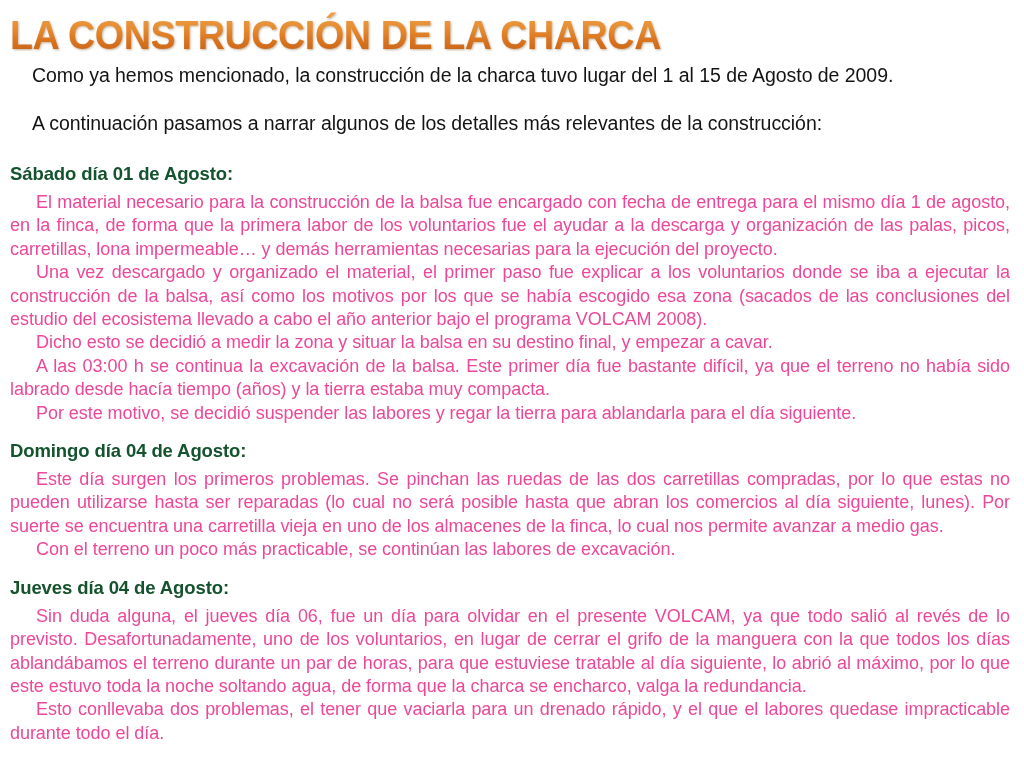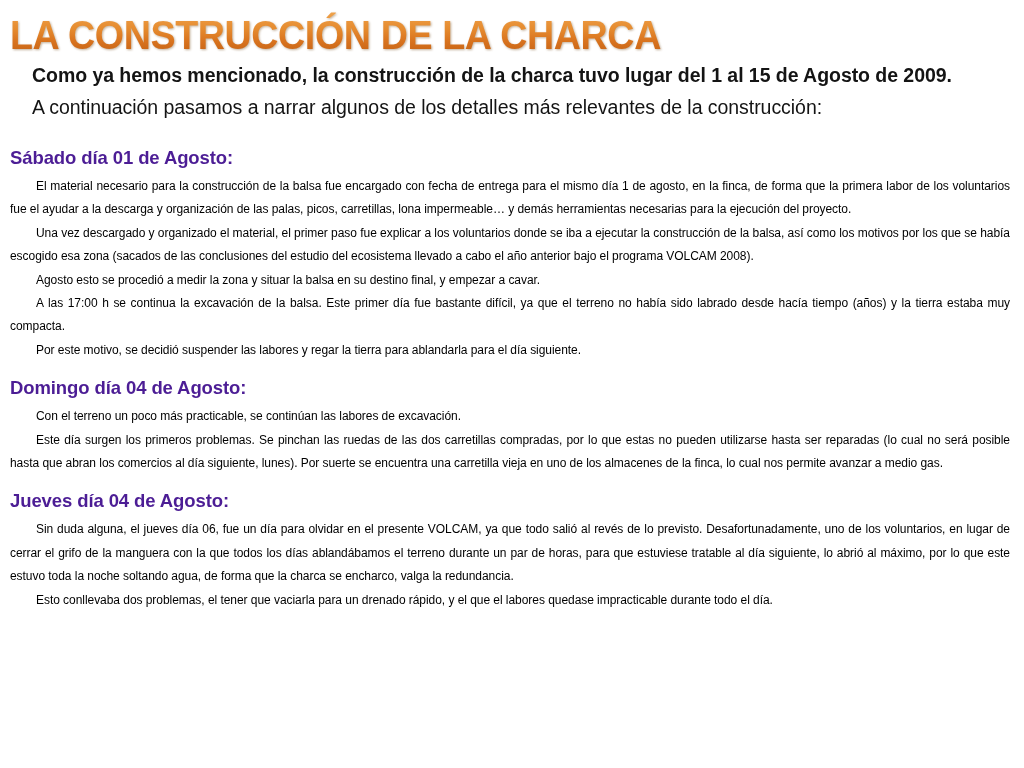--- a/index.html
+++ b/index.html
@@ -52,44 +52,44 @@
   
   .intro {
     font-size: 19.5px;
     line-height: 26px;
     text-align: left;
     color: #141414;
     margin: 0 4px 0 2px;
     text-indent: 22px;
     letter-spacing: -0.05px;
   }
-  .intro.first { margin-top: 4px; font-weight: bold; }
-  .intro.second { margin-top: 6px; }
+  .intro.first { margin-top: 4px; }
+  .intro.second { margin-top: 22px; }
 
   
   .day-heading {
     font-size: 18.5px;
     line-height: 24px;
     font-weight: bold;
-    color: #4c1d95;
+    color: #14532d;
     margin: 0 0 0 2px;
     letter-spacing: -0.1px;
   }
   .gap-before-heading-1 { height: 26px; }
   .gap-before-heading-2 { height: 14px; }
   .gap-before-heading-3 { height: 14px; }
   .gap-after-heading { height: 5px; }
 
   
   .body-par {
-    font-size: 12px;
+    font-size: 18px;
     line-height: 23.4px;
     text-align: justify;
     text-justify: inter-word;
-    color: #000000;
+    color: #ec4899;
     margin: 0 6px 0 2px;
     text-indent: 26px;
     letter-spacing: -0.05px;
     hyphens: none;
   }
 </style>
 </head>
 <body>
 
 <div class="slide">
@@ -99,30 +99,30 @@
   <p class="intro first">Como ya hemos mencionado, la construcción de la charca tuvo lugar del 1 al 15 de Agosto de 2009.</p>
 
   <p class="intro second">A continuación pasamos a narrar algunos de los detalles más relevantes de la construcción:</p>
 
   <div class="gap-before-heading-1"></div>
   <h2 class="day-heading">Sábado día 01 de Agosto:</h2>
   <div class="gap-after-heading"></div>
 
   <p class="body-par">El material necesario para la construcción de la balsa fue encargado con fecha de entrega para el mismo día 1 de agosto, en la finca, de forma que la primera labor de los voluntarios fue el ayudar a la descarga y organización de las palas, picos, carretillas, lona impermeable… y demás herramientas necesarias para la ejecución del proyecto.</p>
   <p class="body-par">Una vez descargado y organizado el material, el primer paso fue explicar a los voluntarios donde se iba a ejecutar la construcción de la balsa, así como los motivos por los que se había escogido esa zona (sacados de las conclusiones del estudio del ecosistema llevado a cabo el año anterior bajo el programa VOLCAM 2008).</p>
-  <p class="body-par">Agosto esto se procedió a medir la zona y situar la balsa en su destino final, y empezar a cavar.</p>
-  <p class="body-par">A las 17:00 h se continua la excavación de la balsa. Este primer día fue bastante difícil, ya que el terreno no había sido labrado desde hacía tiempo (años) y la tierra estaba muy compacta.</p>
+  <p class="body-par">Dicho esto se decidió a medir la zona y situar la balsa en su destino final, y empezar a cavar.</p>
+  <p class="body-par">A las 03:00 h se continua la excavación de la balsa. Este primer día fue bastante difícil, ya que el terreno no había sido labrado desde hacía tiempo (años) y la tierra estaba muy compacta.</p>
   <p class="body-par">Por este motivo, se decidió suspender las labores y regar la tierra para ablandarla para el día siguiente.</p>
 
   <div class="gap-before-heading-2"></div>
   <h2 class="day-heading">Domingo día 04 de Agosto:</h2>
   <div class="gap-after-heading"></div>
 
+  <p class="body-par">Este día surgen los primeros problemas. Se pinchan las ruedas de las dos carretillas compradas, por lo que estas no pueden utilizarse hasta ser reparadas (lo cual no será posible hasta que abran los comercios al día siguiente, lunes). Por suerte se encuentra una carretilla vieja en uno de los almacenes de la finca, lo cual nos permite avanzar a medio gas.</p>
   <p class="body-par">Con el terreno un poco más practicable, se continúan las labores de excavación.</p>
-  <p class="body-par">Este día surgen los primeros problemas. Se pinchan las ruedas de las dos carretillas compradas, por lo que estas no pueden utilizarse hasta ser reparadas (lo cual no será posible hasta que abran los comercios al día siguiente, lunes). Por suerte se encuentra una carretilla vieja en uno de los almacenes de la finca, lo cual nos permite avanzar a medio gas.</p>
 
   <div class="gap-before-heading-3"></div>
   <h2 class="day-heading">Jueves día 04 de Agosto:</h2>
   <div class="gap-after-heading"></div>
 
   <p class="body-par">Sin duda alguna, el jueves día 06, fue un día para olvidar en el presente VOLCAM, ya que todo salió al revés de lo previsto. Desafortunadamente, uno de los voluntarios, en lugar de cerrar el grifo de la manguera con la que todos los días ablandábamos el terreno durante un par de horas, para que estuviese tratable al día siguiente, lo abrió al máximo, por lo que este estuvo toda la noche soltando agua, de forma que la charca se encharco, valga la redundancia.</p>
   <p class="body-par">Esto conllevaba dos problemas, el tener que vaciarla para un drenado rápido, y el que el labores quedase impracticable durante todo el día.</p>
 
 </div>
 

